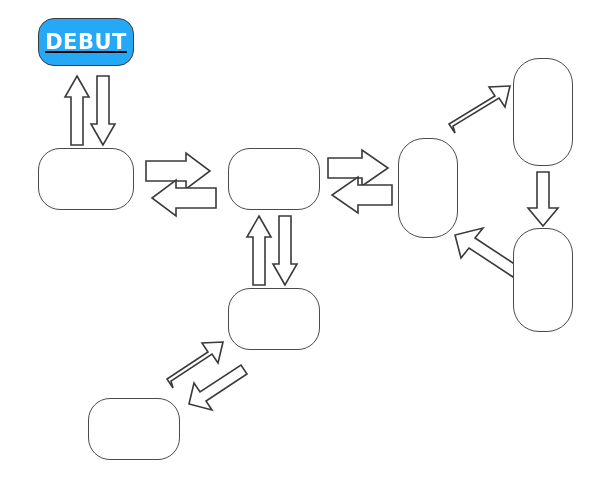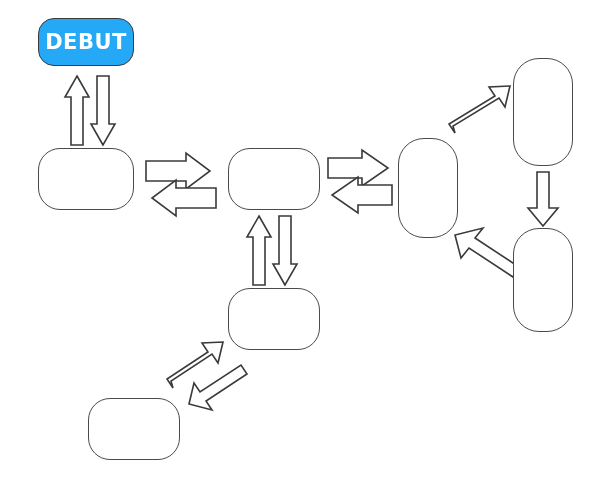--- a/index.html
+++ b/index.html
@@ -43,20 +43,21 @@
     color: #333333;
     letter-spacing: 0.3px;
     text-align: center;
     white-space: pre-wrap;
     padding: 0 6px;
   }
   .node.start {
     background: #25a8f6;
     border: 1.8px solid #3c3c3c;
     border-radius: 16px;
+    text-decoration: underline;
   }
   .node.start .node-label {
     color: #ffffff;
     font-size: 21px;
     font-weight: 700;
     letter-spacing: 0.5px;
   }
 </style>
 </head>
 <body>

